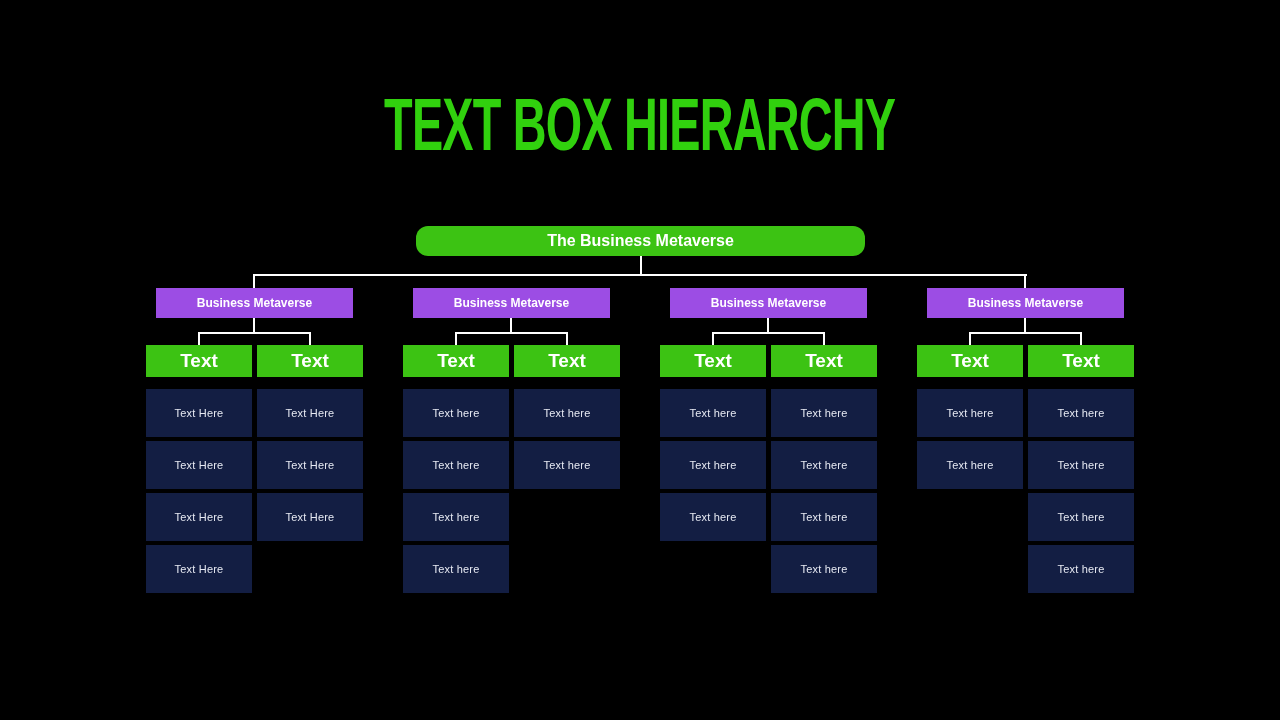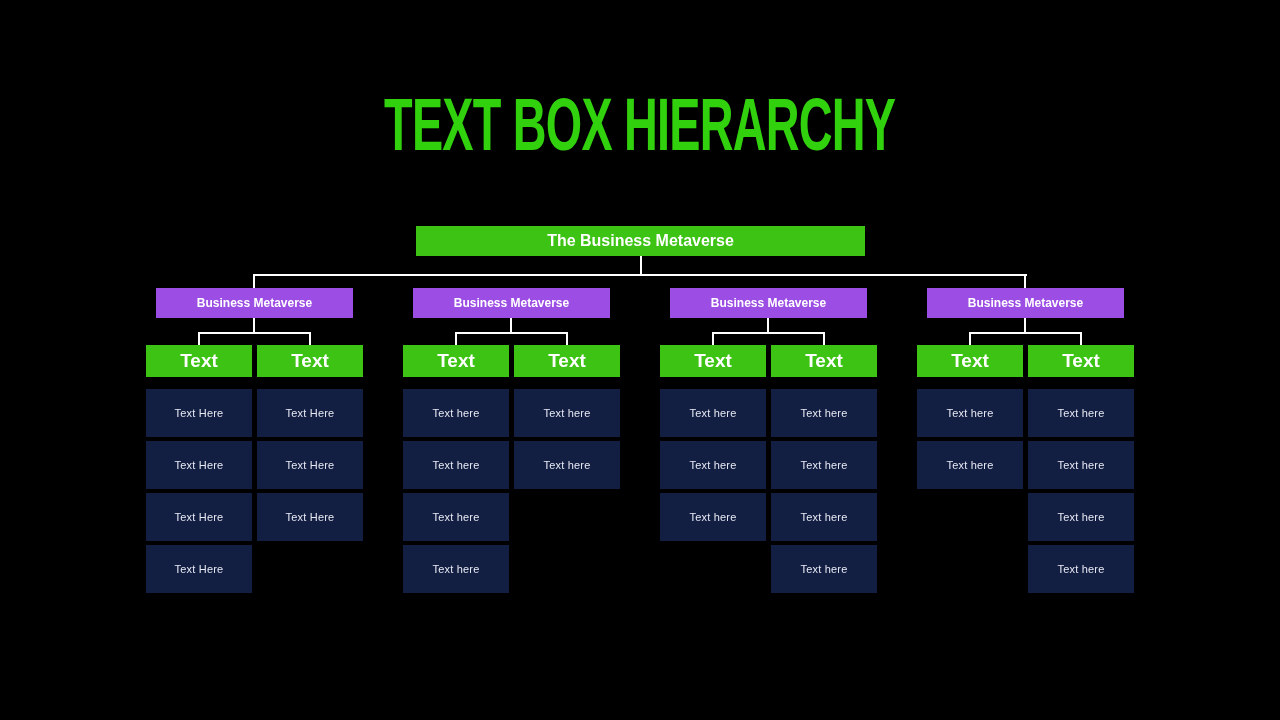--- a/index.html
+++ b/index.html
@@ -33,20 +33,21 @@
     display: flex;
     align-items: center;
     justify-content: center;
     color: var(--node-text, #FFFFFF);
     font-weight: bold;
     white-space: nowrap;
   }
   .root-node {
     background: var(--node-green, #3CC313);
     font-size: 16px;
+    border-radius: 12px;
   }
   .branch-node {
     background: var(--node-purple, #9C4DE4);
     font-size: 12px;
   }
   .leaf-header {
     background: var(--node-green, #3CC313);
     font-size: 19px;
   }
   .cell {

